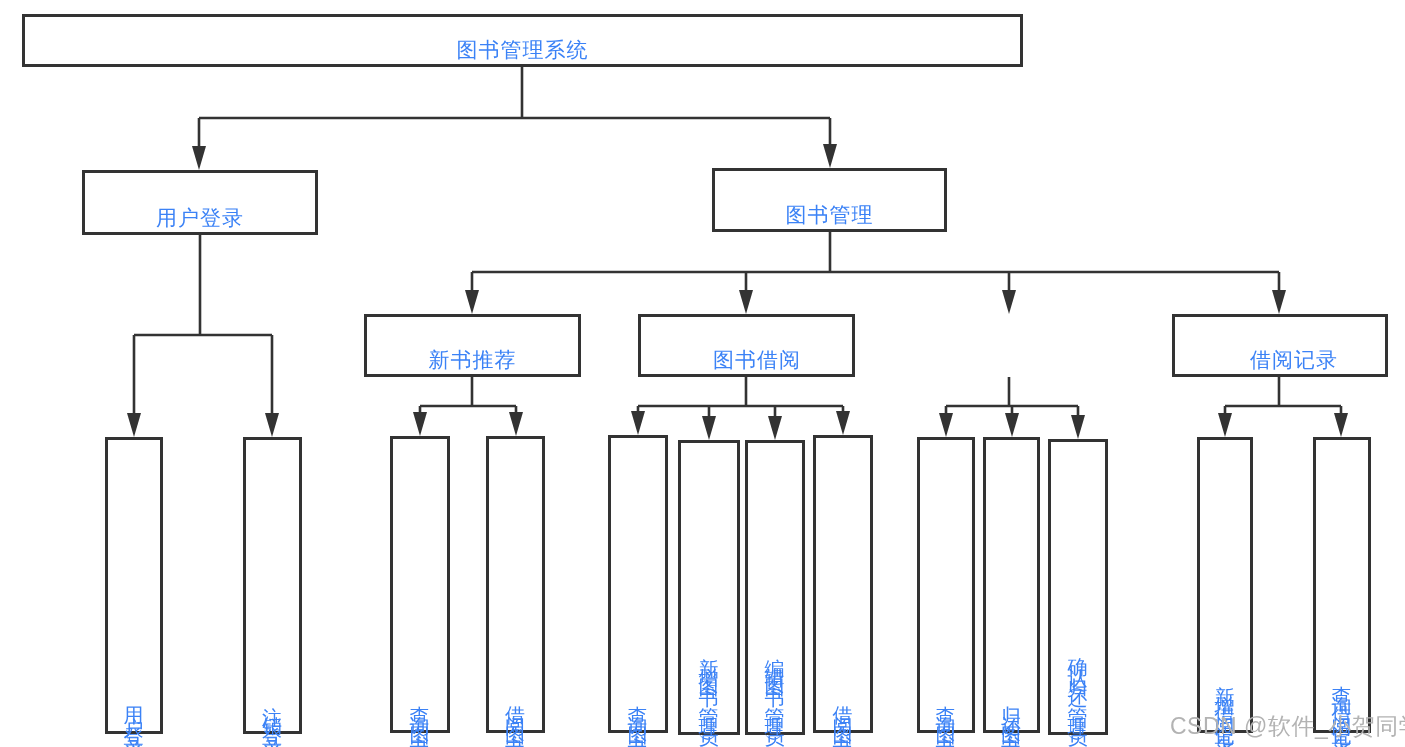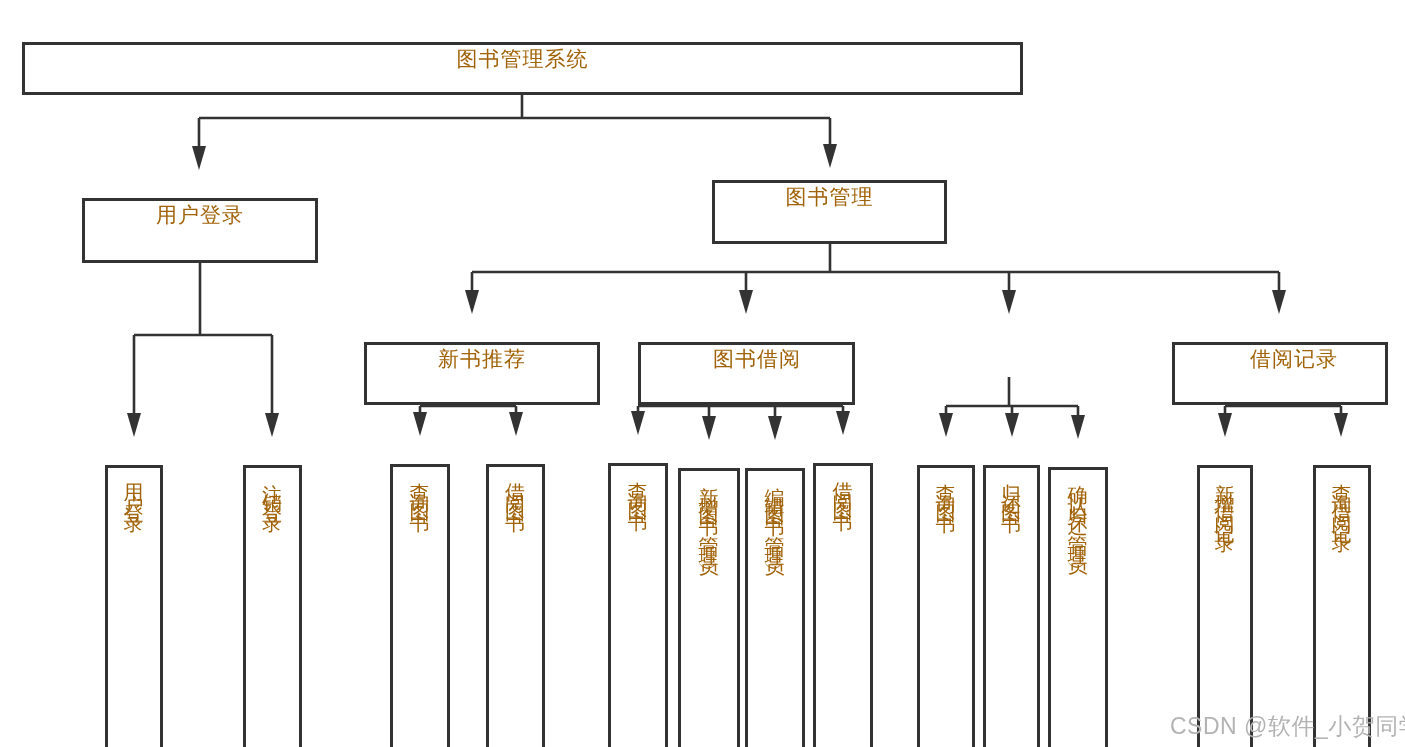--- a/index.html
+++ b/index.html
@@ -17,27 +17,26 @@
     left: 0; top: 0;
     width: 1405px; height: 747px;
     pointer-events: none;
   }
   .node {
     position: absolute;
     box-sizing: border-box;
     background: #ffffff;
     border: 3px solid #333333;
     display: flex;
-    align-items: flex-start;
+    align-items: flex-end;
     justify-content: center;
     font-size: 21px;
     letter-spacing: 1px;
-    color: #a16207;
+    color: #3b82f6;
     z-index: 2;
-    margin-top: 28px;
   }
   .node .hlabel { white-space: nowrap; }
   .leaf .vlabel {
     writing-mode: vertical-rl;
     text-orientation: mixed;
     font-size: 20px;
     letter-spacing: 10px;
     line-height: 1;
     white-space: nowrap;
   }
@@ -97,25 +96,25 @@
     </g>
   </svg>
 
   <div class="node" style="left:22px; top:14px; width:1001px; height:53px;">
     <span class="hlabel">图书管理系统</span>
   </div>
 
   <div class="node" style="left:82px; top:170px; width:236px; height:65px;">
     <span class="hlabel">用户登录</span>
   </div>
-  <div class="node" style="left:712px; top:152px; width:235px; height:64px;">
+  <div class="node" style="left:712px; top:168px; width:235px; height:64px;">
     <span class="hlabel">图书管理</span>
   </div>
 
-  <div class="node" style="left:364px; top:314px; width:236px; height:63px;">
+  <div class="node" style="left:364px; top:314px; width:217px; height:63px;">
     <span class="hlabel">新书推荐</span>
   </div>
   <div class="node" style="left:638px; top:314px; width:217px; height:63px;padding-left:21px;">
     <span class="hlabel">图书借阅</span>
   </div>
   <div class="node" style="left:1172px; top:314px; width:216px; height:63px;padding-left:28px;">
     <span class="hlabel">借阅记录</span>
   </div>
 
   <div class="node leaf" style="left:105px; top:437px; width:58px; height:297px;">

